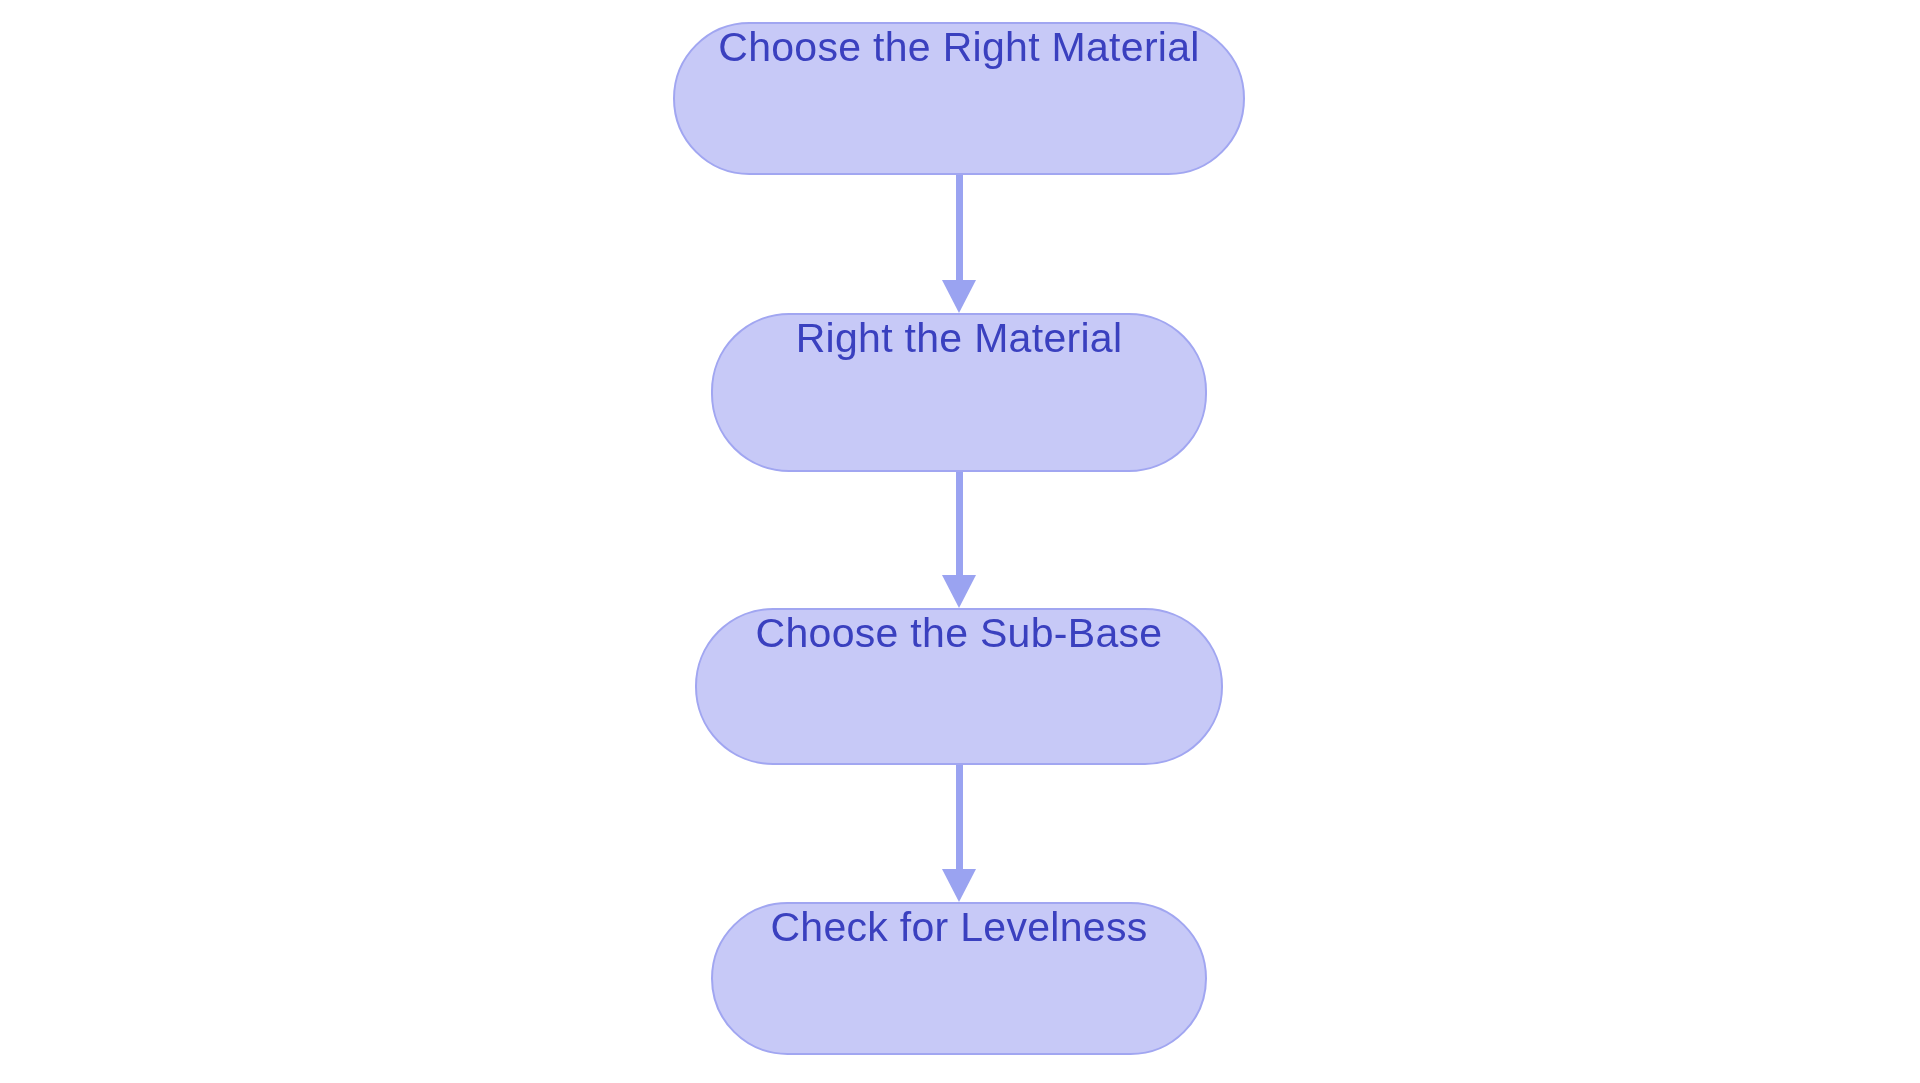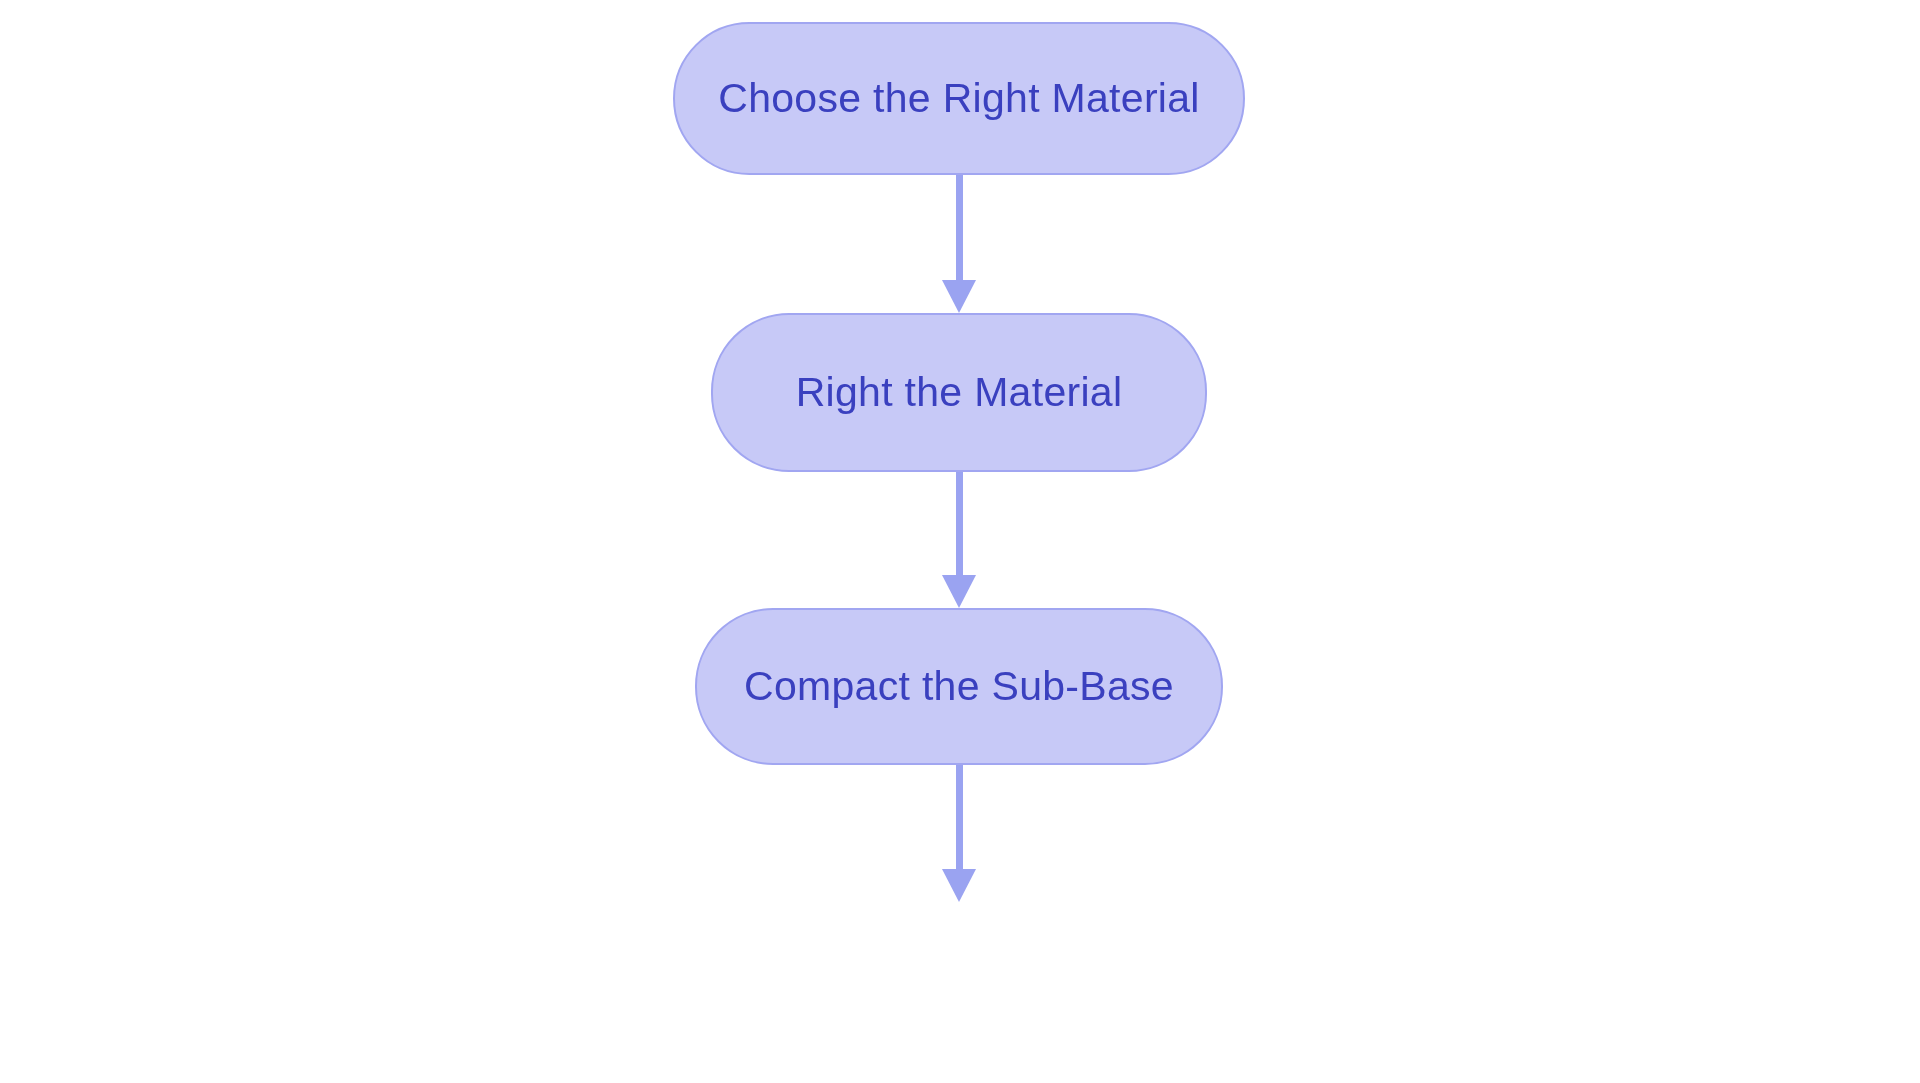--- a/index.html
+++ b/index.html
@@ -15,21 +15,21 @@
     font-family: "Liberation Sans", sans-serif;
     overflow: hidden;
   }
   .node {
     position: absolute;
     box-sizing: border-box;
     background: var(--node-fill, #c7c9f7);
     border: 2px solid var(--node-border, #a1a6f1);
     border-radius: 78px;
     display: flex;
-    align-items: center;
+    align-items: flex-start;
     justify-content: center;
   }
   .node-label {
     font-size: 41px;
     font-weight: 400;
     letter-spacing: 0.3px;
     color: var(--node-text, #3a40bf);
     white-space: nowrap;
   }
   .node-1 { left: 673px; top: 22px;  width: 572px; height: 153px; }
@@ -77,22 +77,25 @@
   <div class="node node-2">
     <span class="node-label">Right the Material</span>
   </div>
 
   <div class="arrow arrow-2">
     <div class="arrow-line"></div>
     <div class="arrow-head"></div>
   </div>
 
   <div class="node node-3">
-    <span class="node-label">Compact the Sub-Base</span>
+    <span class="node-label">Choose the Sub-Base</span>
   </div>
 
   <div class="arrow arrow-3">
     <div class="arrow-line"></div>
     <div class="arrow-head"></div>
   </div>
 
+  <div class="node node-4">
+    <span class="node-label">Check for Levelness</span>
+  </div>
 
 </div>
 
 </body></html>

